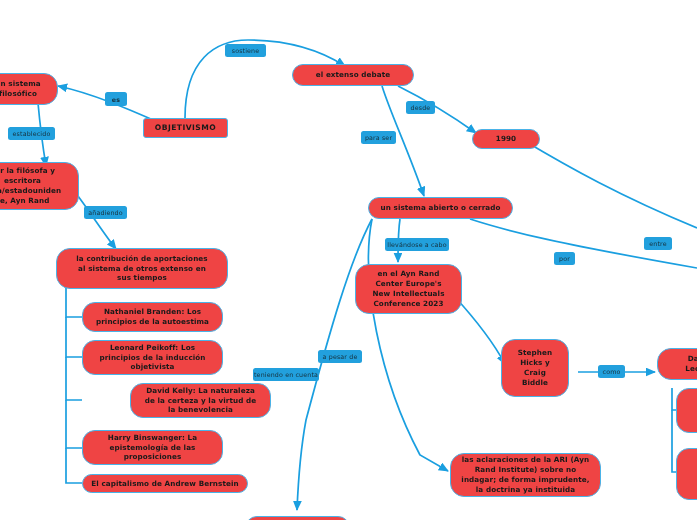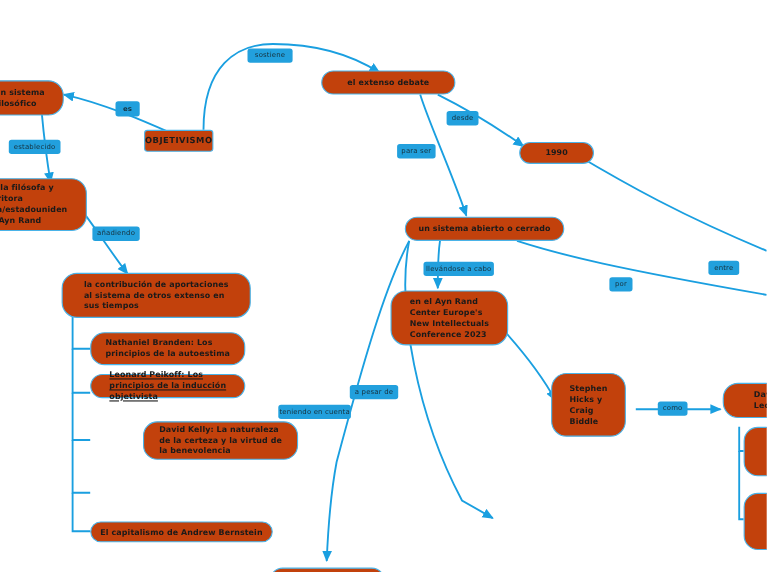--- a/index.html
+++ b/index.html
@@ -25,26 +25,27 @@
     position: absolute;
     left: 0;
     top: 0;
     width: 697px;
     height: 520px;
     pointer-events: none;
   }
   .node {
     position: absolute;
     box-sizing: border-box;
-    background: #c2410c;
+    background: #ef4444;
     border: 1.6px solid #4ab3e8;
     border-radius: 14px;
     display: flex;
     align-items: center;
     justify-content: center;
+    text-align: center;
     color: #1a1a1a;
     font-weight: bold;
     font-size: 7.2px;
     line-height: 1.38;
     letter-spacing: 0.1px;
     padding: 2px 5px;
     z-index: 3;
   }
   .node.root {
     border-radius: 3px;
@@ -109,21 +110,21 @@
       <path d="M470,219 C510,232 560,244 697,268"></path>
       <path d="M372,219 C350,260 330,330 306,420 C300,452 298,486 297,510" marker-end="url(#arrow)"></path>
       <path d="M455,297 C476,320 492,340 505,364" marker-end="url(#arrow)"></path>
       <path d="M578,372 L655,372" marker-end="url(#arrow)"></path>
       <path d="M372,219 C360,280 380,380 420,455 L448,471" marker-end="url(#arrow)"></path>
       <path d="M672,388 L672,410 L676,410"></path>
       <path d="M672,410 L672,472 L676,472"></path>
     </g>
   </svg>
 
-  <div class="node root" style="left:131px; top:118px; width:63px; height:20px;">
+  <div class="node root" style="left:143px; top:118px; width:85px; height:20px;">
     <span class="ntext">OBJETIVISMO</span>
   </div>
 
   <div class="node" style="left:-22px; top:73px; width:80px; height:32px;">
     <span class="ntext">un sistema
 filosófico</span>
   </div>
 
   <div class="node" style="left:-34px; top:162px; width:113px; height:48px;">
     <span class="ntext">por la filósofa y
@@ -136,32 +137,37 @@
     <span class="ntext">la contribución de aportaciones
 al sistema de otros extenso en
 sus tiempos</span>
   </div>
 
   <div class="node tight" style="left:82px; top:302px; width:141px; height:30px;">
     <span class="ntext">Nathaniel Branden: Los
 principios de la autoestima</span>
   </div>
 
-  <div class="node tight" style="left:82px; top:340px; width:141px; height:22px;text-decoration:underline;">
+  <div class="node tight" style="left:82px; top:340px; width:141px; height:35px;">
     <span class="ntext">Leonard Peikoff: Los
 principios de la inducción
 objetivista</span>
   </div>
 
   <div class="node tight" style="left:82px; top:383px; width:141px; height:35px;margin-left:48px;">
     <span class="ntext">David Kelly: La naturaleza
 de la certeza y la virtud de
 la benevolencia</span>
   </div>
 
+  <div class="node tight" style="left:82px; top:430px; width:141px; height:35px;">
+    <span class="ntext">Harry Binswanger: La
+epistemología de las
+proposiciones</span>
+  </div>
 
   <div class="node tight" style="left:82px; top:474px; width:166px; height:19px;">
     <span class="ntext">El capitalismo de Andrew Bernstein</span>
   </div>
 
   <div class="node" style="left:292px; top:64px; width:122px; height:22px;">
     <span class="ntext">el extenso debate</span>
   </div>
 
   <div class="node" style="left:472px; top:129px; width:68px; height:20px;">
@@ -192,20 +198,26 @@
   </div>
 
   <div class="node tight" style="left:676px; top:388px; width:80px; height:45px;">
     
   </div>
 
   <div class="node tight" style="left:676px; top:448px; width:80px; height:52px;">
     
   </div>
 
+  <div class="node" style="left:450px; top:453px; width:151px; height:44px;">
+    <span class="ntext">las aclaraciones de la ARI (Ayn
+Rand Institute) sobre no
+indagar; de forma imprudente,
+la doctrina ya instituida</span>
+  </div>
 
   <div class="node tight" style="left:245px; top:516px; width:105px; height:24px;">
     <span class="ntext"></span>
   </div>
 
   <div class="chip" style="left:225px; top:44px; width:41px; height:13px;">
     <span>sostiene</span>
   </div>
 
   <div class="chip bold" style="left:105px; top:92px; width:22px; height:14px;">

